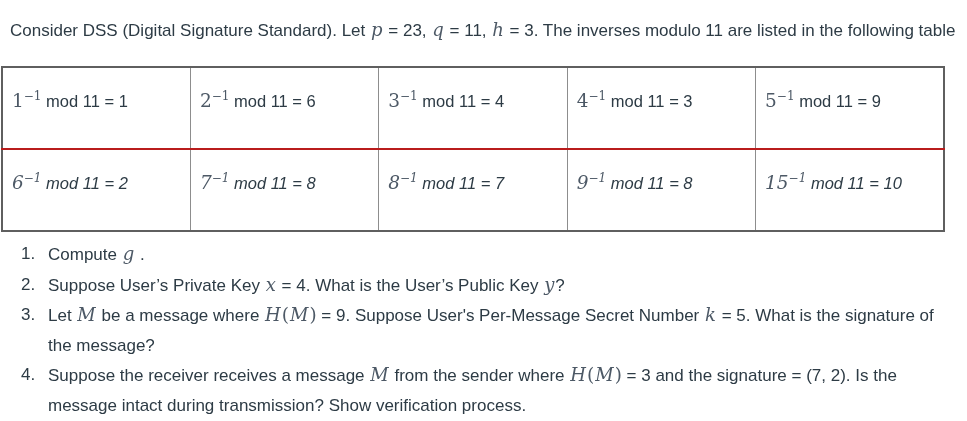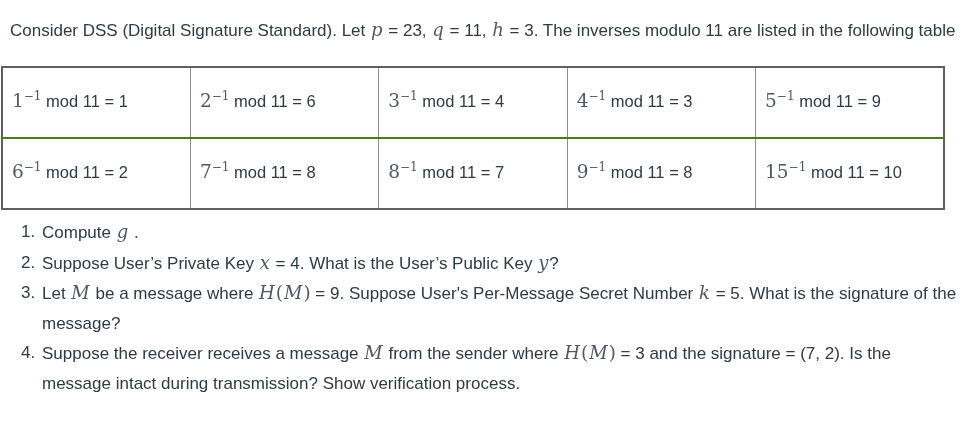--- a/index.html
+++ b/index.html
@@ -12,32 +12,32 @@
     margin:14px 2px 0 10px;
     font-size:17px;line-height:31px;
   }
   .inv-table{
     border-collapse:collapse;table-layout:fixed;
     width:944px;margin:20px 0 0 1px;
     border:2px solid #5f5f5f;
   }
   .inv-table td{
     border:1px solid #8d8d8d;
-    height:65px;padding:0 2px 4px 9px;
+    height:65px;padding:0 2px 15px 9px;
     font-size:16.5px;vertical-align:middle;
     white-space:nowrap;overflow:hidden;
   }
-  .inv-table tr:nth-child(2) td{border-top:2px solid #4d7c0f;}
+  .inv-table tr:nth-child(2) td{border-top:2px solid #b91c1c;font-style:italic;}
   .questions{
     margin-top:7px;padding-left:21px;
     font-size:17px;line-height:29.5px;
   }
   .q-item{display:flex;}
   .q-num{flex:0 0 16px;margin-right:5px;text-align:left;}
-  .q-body{flex:1;padding-right:6px;}
+  .q-body{flex:1;padding-right:6px;margin-left:6px;}
   
   .seg-t{}
   .seg-m{font-family:"DejaVu Serif",serif;font-style:italic;font-size:18px;color:#4d5966;padding:0 1px;}
   .seg-mn{font-family:"DejaVu Serif",serif;font-size:18.5px;color:#4d5966;}
   .seg-sup{font-family:"DejaVu Serif",serif;font-size:12px;color:#4d5966;vertical-align:7px;line-height:0;}
 </style>
 </head>
 <body>
 
 <div>

